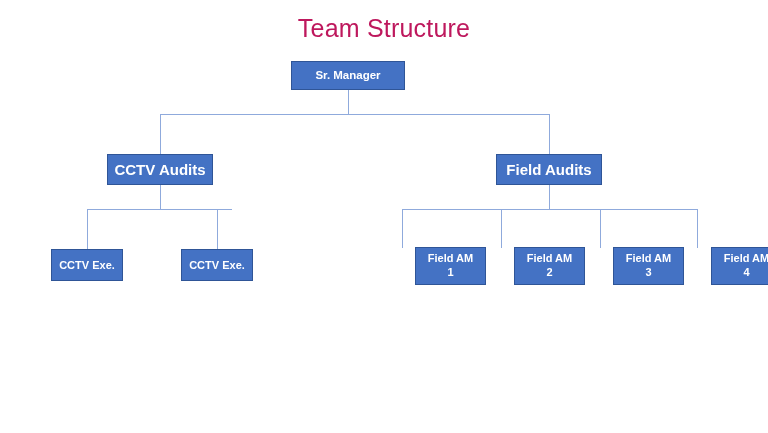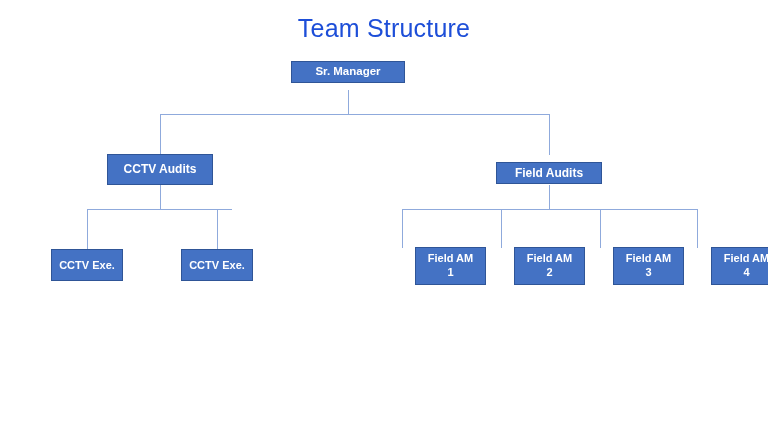--- a/index.html
+++ b/index.html
@@ -24,49 +24,49 @@
   }
   
   #chart-title {
     position: absolute;
     left: 0;
     top: 14px;
     width: 768px;
     text-align: center;
     font-size: 25px;
     font-weight: 400;
-    color: #1d4ed8;
+    color: #be185d;
     letter-spacing: 0.2px;
     white-space: nowrap;
   }
   
   .node {
     position: absolute;
     box-sizing: border-box;
     background: #4472c4;
     border: 1.3px solid #2f5597;
     color: #ffffff;
     font-weight: bold;
     display: flex;
     align-items: center;
     justify-content: center;
     text-align: center;
     line-height: 1.18;
   }
   .node-l1 { font-size: 11.5px; }
-  .node-l2 { font-size: 12px; }
+  .node-l2 { font-size: 15px; }
   .node-l3 { font-size: 11px; text-align: right; }
   .node-leaf-two-line {
     font-size: 11px;
     line-height: 1.25;
     margin-left: 48px;
   }
-  #node-sr-manager { left: 291px; top: 61px; width: 114px; height: 22px; }
+  #node-sr-manager { left: 291px; top: 61px; width: 114px; height: 29px; }
   #node-cctv-audits { left: 107px; top: 154px; width: 106px; height: 31px; }
-  #node-field-audits { left: 496px; top: 154px; width: 106px; height: 22px; margin-top: 8px; }
+  #node-field-audits { left: 496px; top: 154px; width: 106px; height: 31px; }
   #node-cctv-exe-1 { left: 51px; top: 249px; width: 72px; height: 32px; }
   #node-cctv-exe-2 { left: 181px; top: 249px; width: 72px; height: 32px; }
   #node-field-am-1 { left: 367px; top: 247px; width: 71px; height: 38px; }
   #node-field-am-2 { left: 466px; top: 247px; width: 71px; height: 38px; }
   #node-field-am-3 { left: 565px; top: 247px; width: 71px; height: 38px; }
   #node-field-am-4 { left: 663px; top: 247px; width: 71px; height: 38px; }
   
   .conn {
     position: absolute;
     background: #8faadc;

